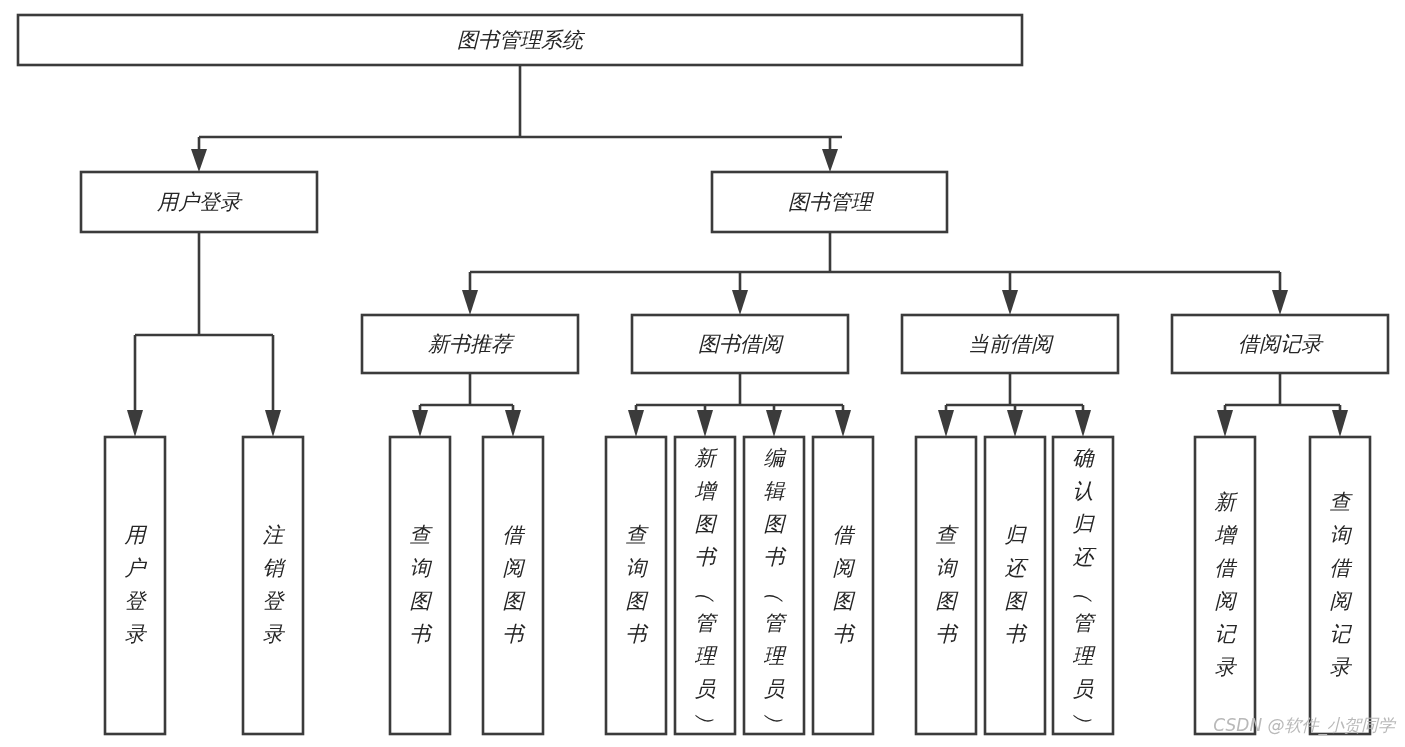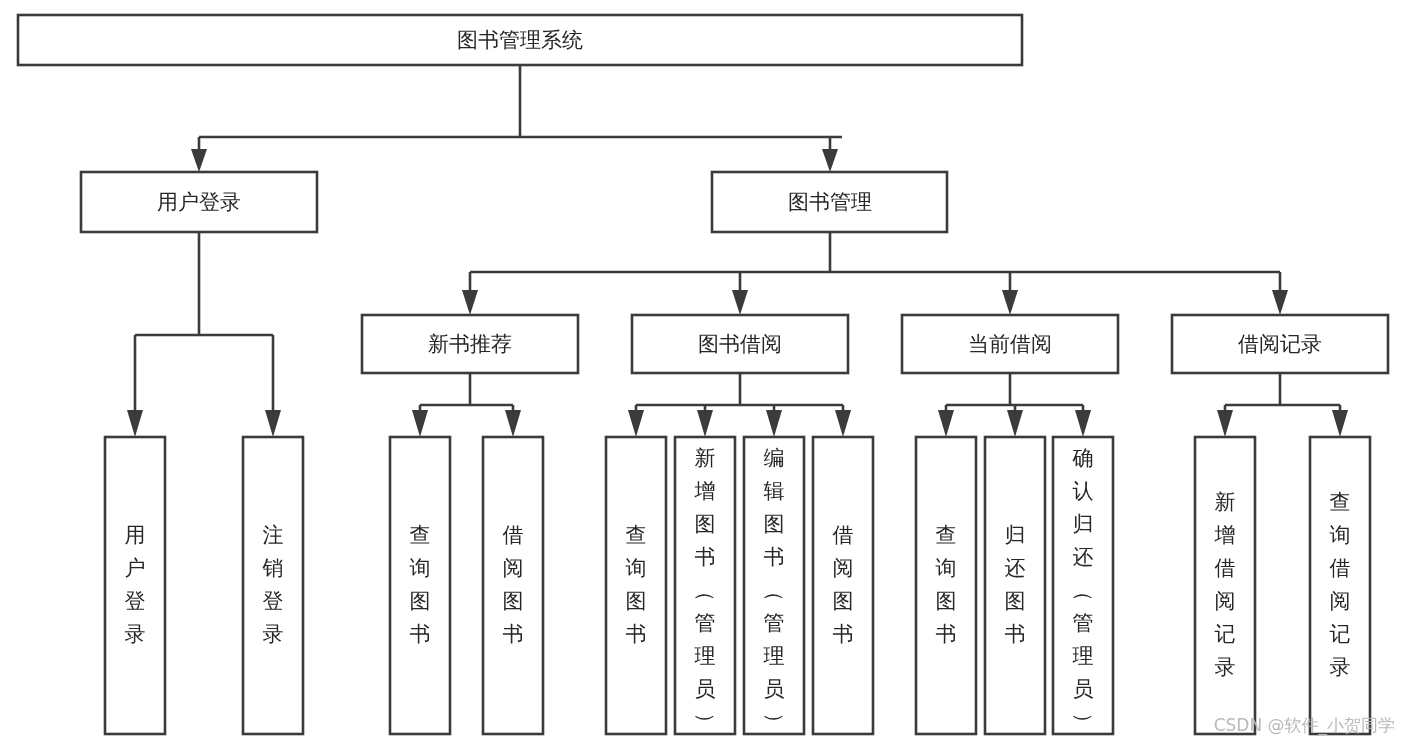--- a/index.html
+++ b/index.html
@@ -12,20 +12,21 @@
     width: 1405px;
     height: 747px;
     font-family: "DejaVu Sans", "Liberation Sans", sans-serif;
     overflow: hidden;
   }
   #diagram-root {
     position: relative;
     width: 1315px;
     height: 747px;
     background: #ffffff;
+    font-style: italic;
   }
   svg#flow-svg {
     position: absolute;
     left: 0;
     top: 0;
     width: 1405px;
     height: 747px;
     display: block;
   }
   .node-box {

